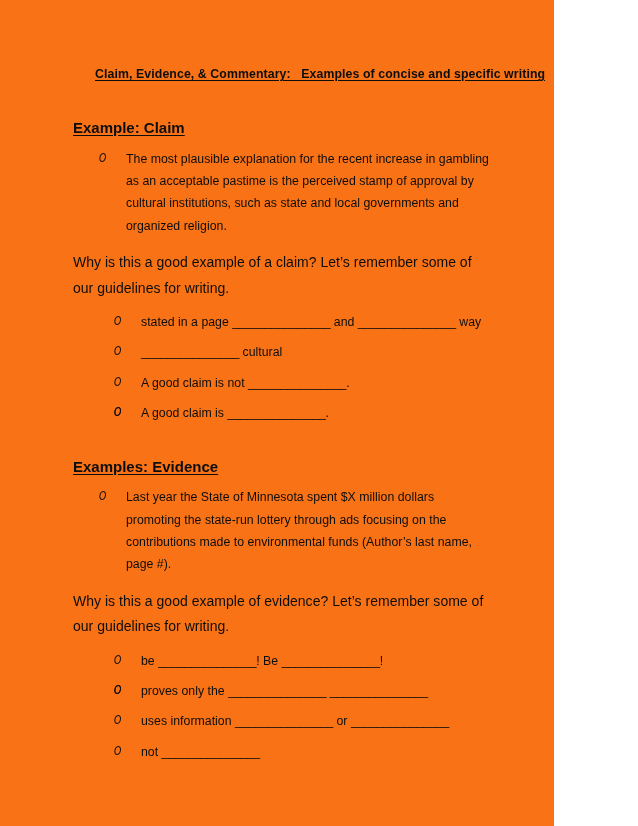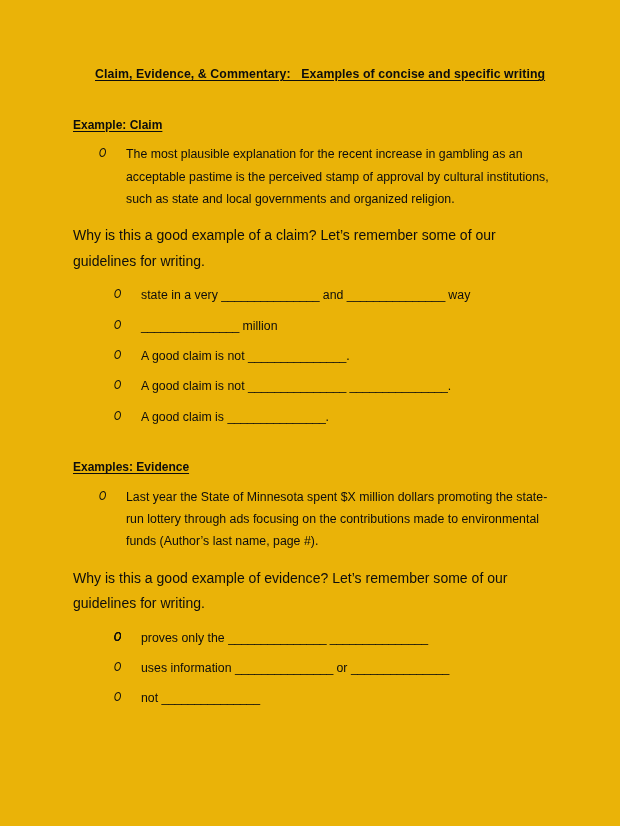--- a/index.html
+++ b/index.html
@@ -12,41 +12,41 @@
     width: 638px;
     height: 826px;
     overflow: hidden;
     font-family: "Liberation Sans", "DejaVu Sans", sans-serif;
     color: #0d0d0d;
     -webkit-font-smoothing: antialiased;
   }
 
   .page {
     position: relative;
-    width: 620px;
+    width: 554px;
     height: 826px;
     box-sizing: border-box;
     padding: 66px 62px 0 73px;
-    background: #eab308;
+    background: #f97316;
   }
 
   
   .doc-title {
     font-size: 12.3px;
     font-weight: bold;
     text-decoration: underline;
     text-underline-offset: 2px;
     margin: 0 0 0 22px;
     line-height: 1.45;
     white-space: pre;
     letter-spacing: 0.1px;
   }
 
   .section-heading {
-    font-size: 12px;
+    font-size: 15px;
     font-weight: bold;
     text-decoration: underline;
     text-underline-offset: 2px;
     margin: 16px 0 0 0;
     line-height: 1.45;
     display: inline-block;
   }
   .section-heading-wrap { margin: 0; }
   .section-heading-wrap.first { margin-top: 17px; }
   .section-heading-wrap.second { margin-top: 15px; }
@@ -112,41 +112,41 @@
   <ul class="bullets level-1">
     <li>
       <span class="marker">O</span>
       <span>The most plausible explanation for the recent increase in gambling as an acceptable pastime is the perceived stamp of approval by cultural institutions, such as state and local governments and organized religion.</span>
     </li>
   </ul>
 
   <p class="body-para">Why is this a good example of a claim? Let’s remember some of our guidelines for writing.</p>
 
   <ul class="bullets level-2">
-      <li><span class="marker">O</span><span><span>state in a very </span><span class="blank">_______________</span><span> and </span><span class="blank">_______________</span><span> way</span></span></li>
-      <li><span class="marker">O</span><span><span class="blank">_______________</span><span> million</span></span></li>
+      <li><span class="marker">O</span><span><span>stated in a page </span><span class="blank">_______________</span><span> and </span><span class="blank">_______________</span><span> way</span></span></li>
+      <li><span class="marker">O</span><span><span class="blank">_______________</span><span> cultural</span></span></li>
       <li><span class="marker">O</span><span><span>A good claim is not </span><span class="blank">_______________</span><span>.</span></span></li>
-      <li><span class="marker">O</span><span><span>A good claim is not </span><span class="blank">_______________</span><span>   </span><span class="blank">_______________</span><span>.</span></span></li>
+      <li><span class="marker">O</span></li>
       <li><span class="marker">O</span><span><span>A good claim is </span><span class="blank">_______________</span><span>.</span></span></li>
     </ul>
 
   <div class="section-heading-wrap second">
     <span class="section-heading">Examples: Evidence</span>
   </div>
 
   <ul class="bullets level-1">
     <li>
       <span class="marker">O</span>
       <span>Last year the State of Minnesota spent $X million dollars promoting the state-run lottery through ads focusing on the contributions made to environmental funds (Author’s last name, page #).</span>
     </li>
   </ul>
 
   <p class="body-para">Why is this a good example of evidence? Let’s remember some of our guidelines for writing.</p>
 
   <ul class="bullets level-2">
-      <li><span class="marker">O</span></li>
+      <li><span class="marker">O</span><span><span>be </span><span class="blank">_______________</span><span>! Be </span><span class="blank">_______________</span><span>!</span></span></li>
       <li><span class="marker">O</span></li>
       <li><span class="marker">O</span><span><span>proves only the </span><span class="blank">_______________</span><span>   </span><span class="blank">_______________</span></span></li>
       <li><span class="marker">O</span><span><span>uses information </span><span class="blank">_______________</span><span> or </span><span class="blank">_______________</span></span></li>
       <li><span class="marker">O</span><span><span class="bold">not </span><span class="blank">_______________</span></span></li>
     </ul>
 
 </div>
 
 </body></html>

